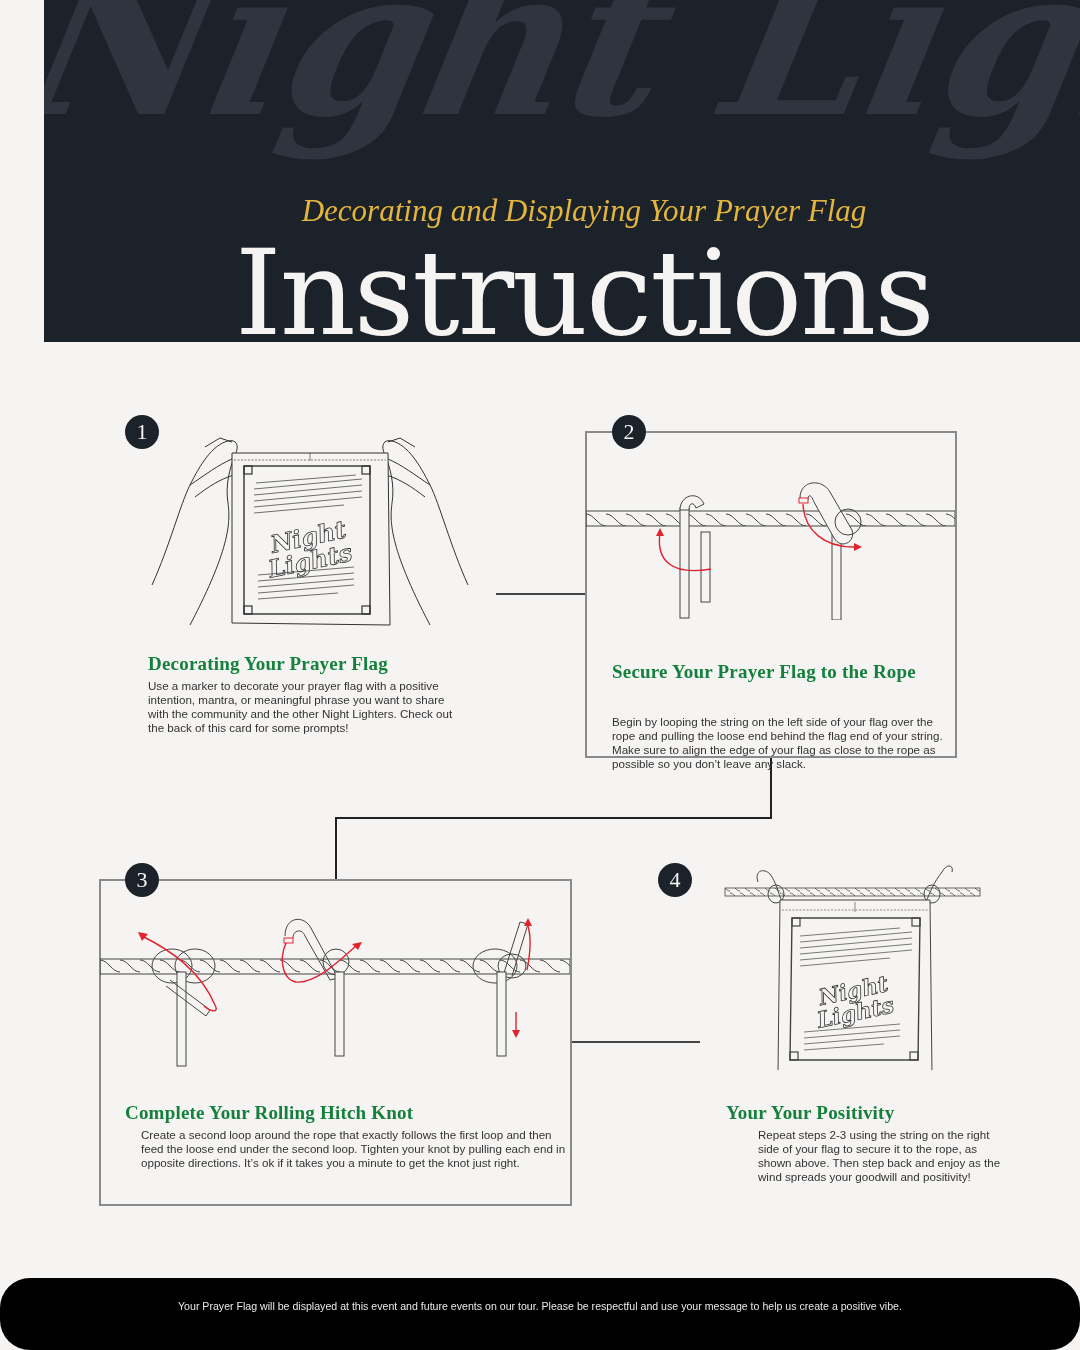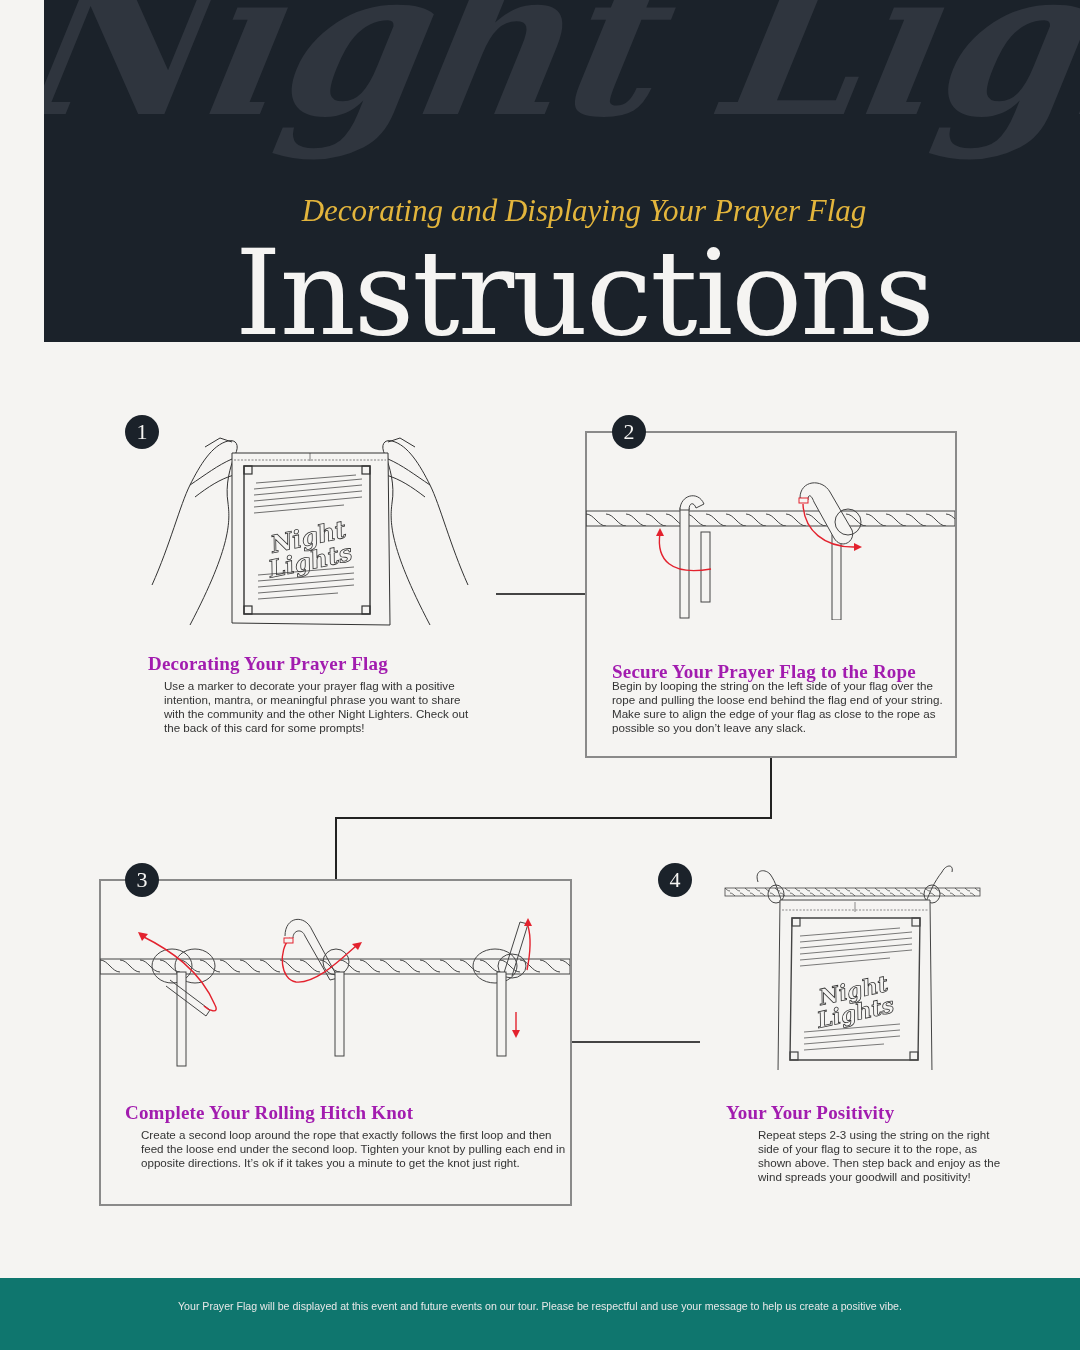--- a/index.html
+++ b/index.html
@@ -8,26 +8,26 @@
 
   .header { position:absolute; left:0; top:0; width:1080px; height:342px; background:#1b222a; overflow:hidden;margin-left:44px; }
   .watermark { position:absolute; left:-10px; top:-60px; width:1100px; font-family:"DejaVu Serif", serif; font-style:italic; font-weight:bold; font-size:205px; letter-spacing:-4px; color:#2f353e; white-space:nowrap; transform:skewX(-12deg); line-height:1; }
   .subtitle { position:absolute; left:0; top:193px; width:1080px; text-align:center; font-family:"Liberation Serif", serif; font-style:italic; font-size:31px; color:#e3b53c; }
   .title { position:absolute; left:0; top:234px; width:1080px; text-align:center; font-family:"DejaVu Serif", serif; font-size:118px; color:#f5f4f2; line-height:1; letter-spacing:-2px; }
 
   .box { position:absolute; border:2px solid #8a8a8a; }
   .line { position:absolute; background:#444; }
   .badge { position:absolute; width:34px; height:34px; border-radius:50%; background:#1b222a; color:#f5f4f2; font-family:"Liberation Serif", serif; font-size:22px; text-align:center; line-height:34px; }
 
-  .step-title { position:absolute; font-family:"Liberation Serif", serif; font-weight:bold; font-size:19px; color:#a21caf; letter-spacing:0.2px; }
+  .step-title { position:absolute; font-family:"Liberation Serif", serif; font-weight:bold; font-size:19px; color:#15803d; letter-spacing:0.2px; }
   .step-desc { position:absolute; font-size:11.6px; line-height:14px; color:#333; }
 
   .illus { position:absolute; }
 
-  .footer { position:absolute; left:0; top:1278px; width:1080px; height:72px; background:#0f766e; color:#e8e8e8; text-align:center; font-size:10.6px; line-height:14px; padding-top:21px; }
+  .footer { position:absolute; left:0; top:1278px; width:1080px; height:72px; background:#000000; color:#e8e8e8; text-align:center; font-size:10.6px; line-height:14px; padding-top:21px;border-radius:30px; }
 </style>
 </head>
 <body>
 
 <div class="header">
   <div class="watermark">Night Lights</div>
   <div class="subtitle">Decorating and Displaying Your Prayer Flag</div>
   <div class="title">Instructions</div>
 </div>
 
@@ -75,21 +75,21 @@
         <path d="M108 146 l96 -8"></path>
         <path d="M108 152 l96 -8"></path>
         <path d="M108 158 l96 -8"></path>
         <path d="M108 164 l80 -6"></path>
     </g>
   </g>
   <text x="160" y="110" text-anchor="middle" font-family="DejaVu Serif, serif" font-style="italic" font-weight="bold" font-size="24" fill="none" stroke="#333" stroke-width="0.8" transform="rotate(-12 160 110)">Night</text>
   <text x="162" y="134" text-anchor="middle" font-family="DejaVu Serif, serif" font-style="italic" font-weight="bold" font-size="24" fill="none" stroke="#333" stroke-width="0.8" transform="rotate(-12 162 134)">Lights</text>
 </svg>
 <div class="step-title" style="left:148px; top:653px;">Decorating Your Prayer Flag</div>
-<div class="step-desc" style="left:148px; top:679px; width:320px;margin-left:16px;">Use a marker to decorate your prayer flag with a positive intention, mantra, or meaningful phrase you want to share with the community and the other Night Lighters. Check out the back of this card for some prompts!</div>
+<div class="step-desc" style="left:148px; top:679px; width:320px;">Use a marker to decorate your prayer flag with a positive intention, mantra, or meaningful phrase you want to share with the community and the other Night Lighters. Check out the back of this card for some prompts!</div>
 
 <div class="badge" style="left:612px; top:415px;">2</div>
 <svg class="illus" style="left:586px; top:480px;" width="369" height="140" viewBox="0 0 369 140">
   <defs>
     <pattern id="rope2" width="20" height="16" patternUnits="userSpaceOnUse">
       <path d="M0 2 C 8 2, 12 14, 20 14" fill="none" stroke="#444" stroke-width="1"></path>
     </pattern>
   </defs>
   <rect x="0" y="31" width="369" height="15" fill="url(#rope2)" stroke="#444" stroke-width="1"></rect>
   <g fill="#f5f4f2" stroke="#444" stroke-width="1">
@@ -106,21 +106,21 @@
   <g fill="none" stroke="#e3222e" stroke-width="1.4">
     <path d="M74 53 C 70 80, 85 96, 125 89"></path>
     <path d="M217 24 C 218 50, 238 68, 270 67"></path>
   </g>
   <g fill="#e3222e">
     <polygon points="74,48 70,56 78,56"></polygon>
     <polygon points="276,67 268,63 268,71"></polygon>
   </g>
 </svg>
 <div class="step-title" style="left:612px; top:653px;margin-top:8px;">Secure Your Prayer Flag to the Rope</div>
-<div class="step-desc" style="left:612px; top:679px; width:332px;">Begin by looping the string on the left side of your flag over the rope and pulling the loose end behind the flag end of your string. Make sure to align the edge of your flag as close to the rope as possible so you don’t leave any slack.</div>
+<div class="step-desc" style="left:612px; top:715px; width:332px;">Begin by looping the string on the left side of your flag over the rope and pulling the loose end behind the flag end of your string. Make sure to align the edge of your flag as close to the rope as possible so you don’t leave any slack.</div>
 
 <div class="badge" style="left:125px; top:863px;">3</div>
 <svg class="illus" style="left:100px; top:910px;" width="470" height="160" viewBox="0 0 470 160">
   <defs>
     <pattern id="rope3" width="20" height="16" patternUnits="userSpaceOnUse">
       <path d="M0 2 C 8 2, 12 14, 20 14" fill="none" stroke="#444" stroke-width="1"></path>
     </pattern>
   </defs>
   <rect x="0" y="49" width="470" height="15" fill="url(#rope3)" stroke="#444" stroke-width="1"></rect>
   <g fill="none" stroke="#444" stroke-width="1">

